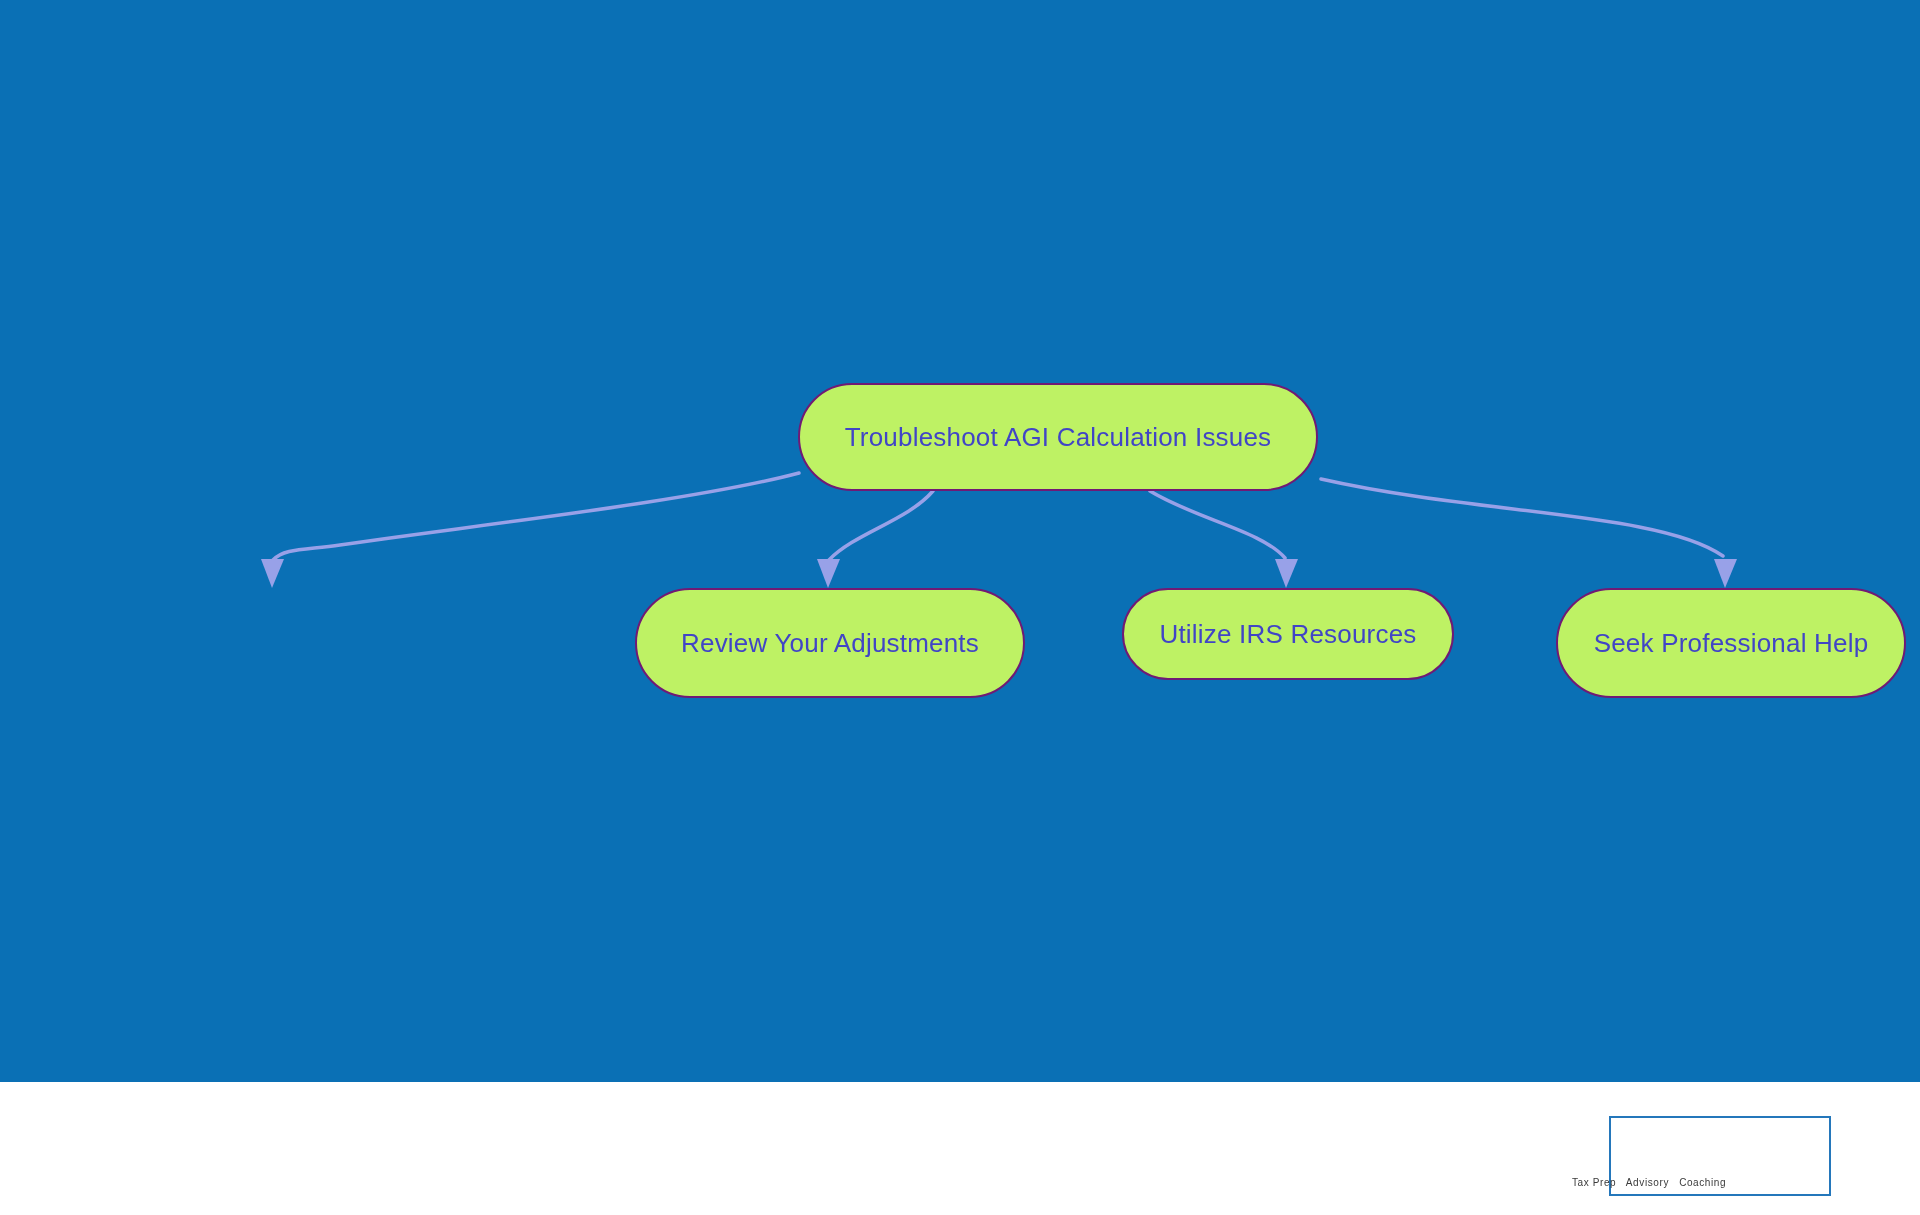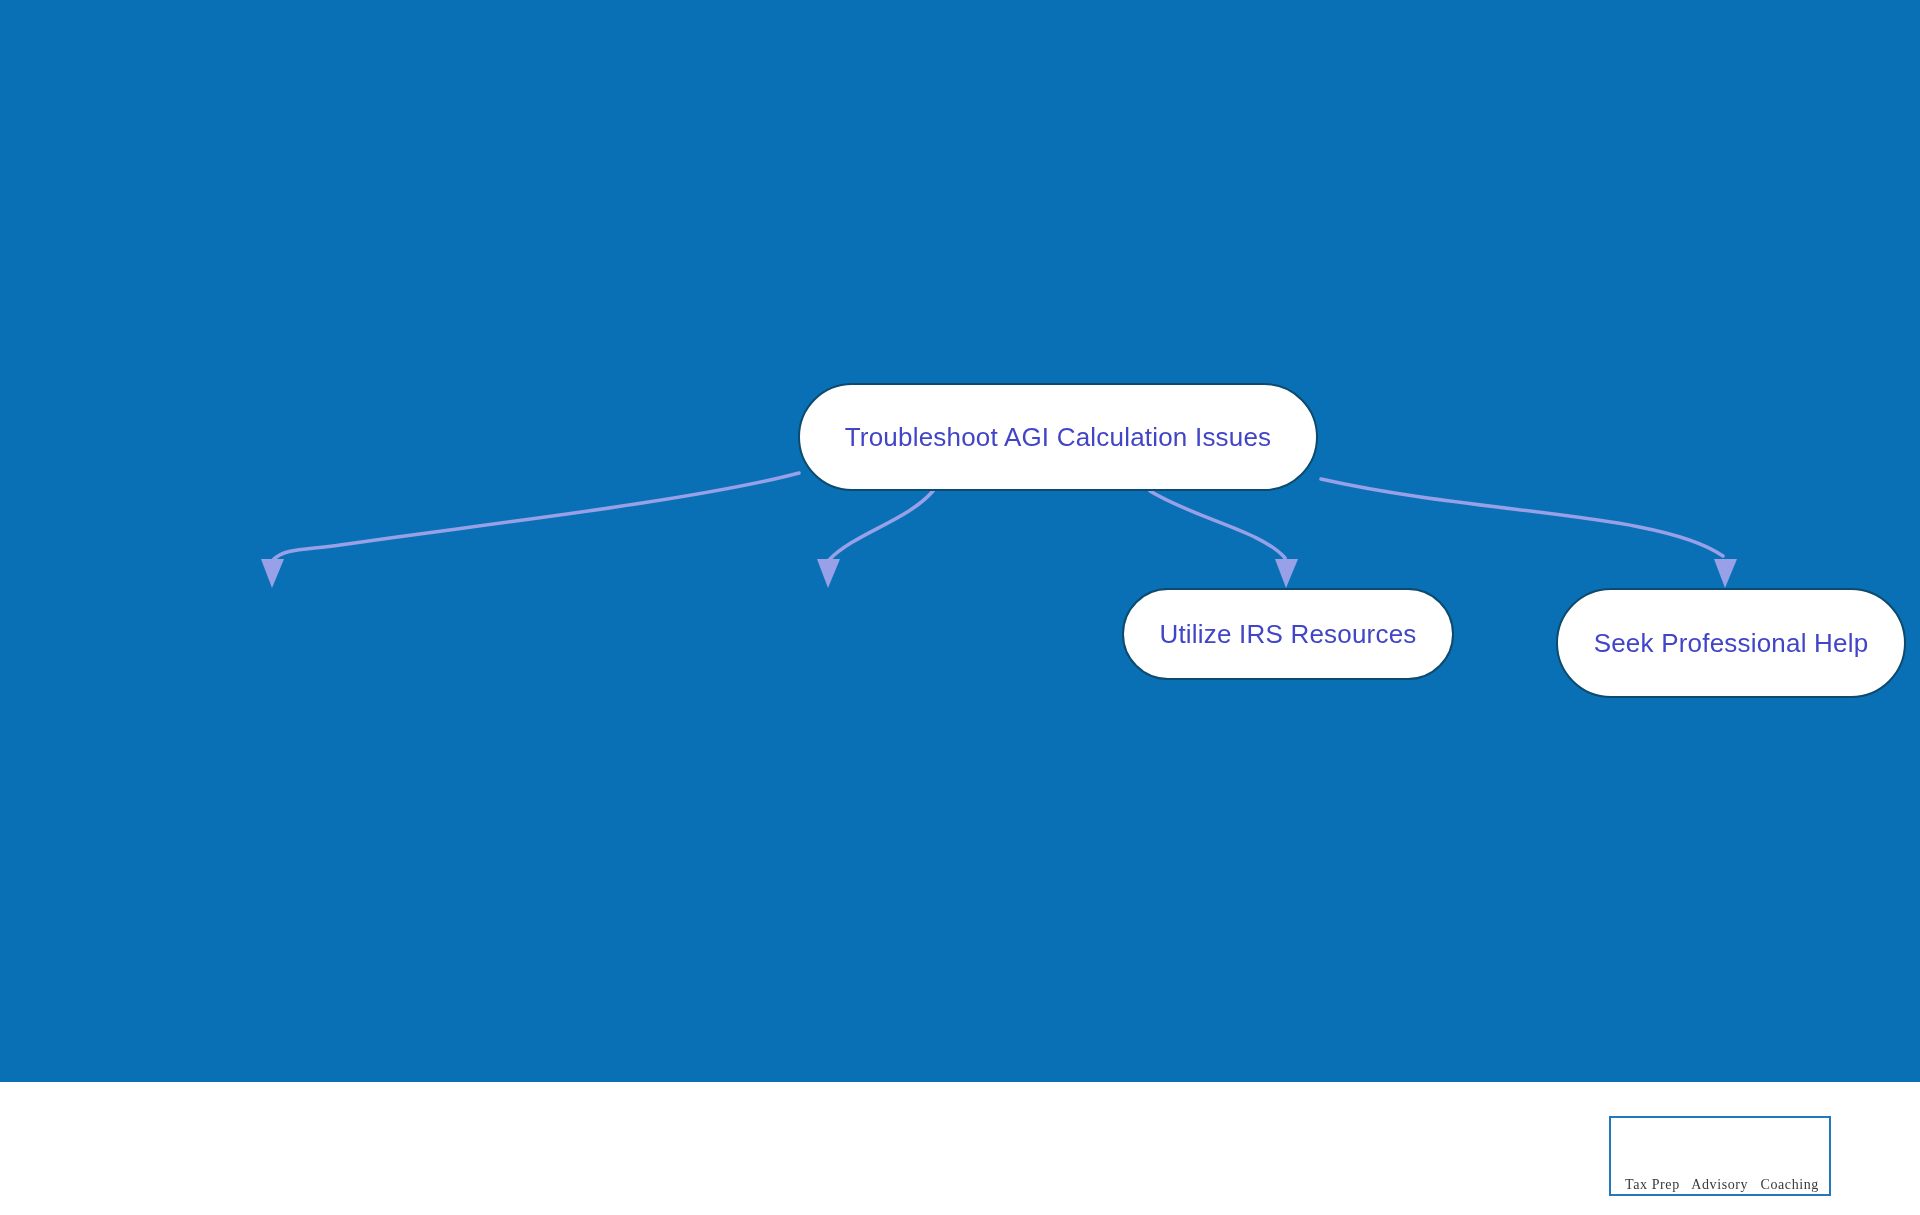--- a/index.html
+++ b/index.html
@@ -22,22 +22,22 @@
     top: 0;
     width: 1920px;
     height: 1215px;
     pointer-events: none;
   }
   .flow-node {
     position: absolute;
     display: flex;
     align-items: center;
     justify-content: center;
-    background: #ffffff;
-    border: 2px solid #0c4a6e;
+    background: #bef264;
+    border: 2px solid #701a75;
     border-radius: 56px;
     box-sizing: border-box;
     color: #4145c6;
     font-size: 26px;
     letter-spacing: 0.2px;
     white-space: nowrap;
   }
   .node-root { left: 798px; top: 383px; width: 520px; height: 108px; }
   .node-c1   { left: 15px;   top: 588px; width: 520px; height: 110px; }
   .node-c2   { left: 635px;  top: 588px; width: 390px; height: 110px; }
@@ -77,23 +77,22 @@
     font-family: "Liberation Serif", serif;
     font-weight: bold;
     font-size: 31px;
     color: #0c0c0c;
   }
   .logo-tagline {
     position: absolute;
     top: 69px;
     left: 0;
     width: 100%;
-    text-align: center;
-    font-family: Liberation Serif, serif;
-    font-size: 14px;
+    font-family: Liberation Sans, sans-serif;
+    font-size: 10px;
     letter-spacing: 0.6px;
     color: #3a3a3a;
     white-space: pre;
   }
 </style>
 </head>
 <body>
 
 <div class="stage">
 
@@ -110,20 +109,23 @@
       <polygon points="1275,559 1298,559 1286,588"></polygon>
       <polygon points="1714,559 1737,559 1725,588"></polygon>
     </g>
   </svg>
 
   <div class="flow-node node-root">
     <span>Troubleshoot AGI Calculation Issues</span>
   </div>
 
 
+  <div class="flow-node node-c2">
+    <span>Review Your Adjustments</span>
+  </div>
 
   <div class="flow-node node-c3">
     <span>Utilize IRS Resources</span>
   </div>
 
   <div class="flow-node node-c4">
     <span>Seek Professional Help</span>
   </div>
 
   <div class="footer"></div>

